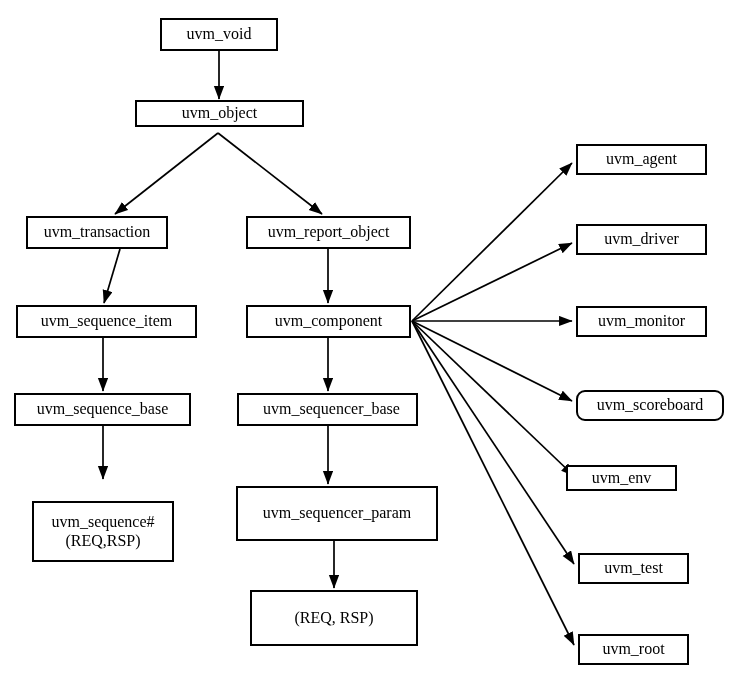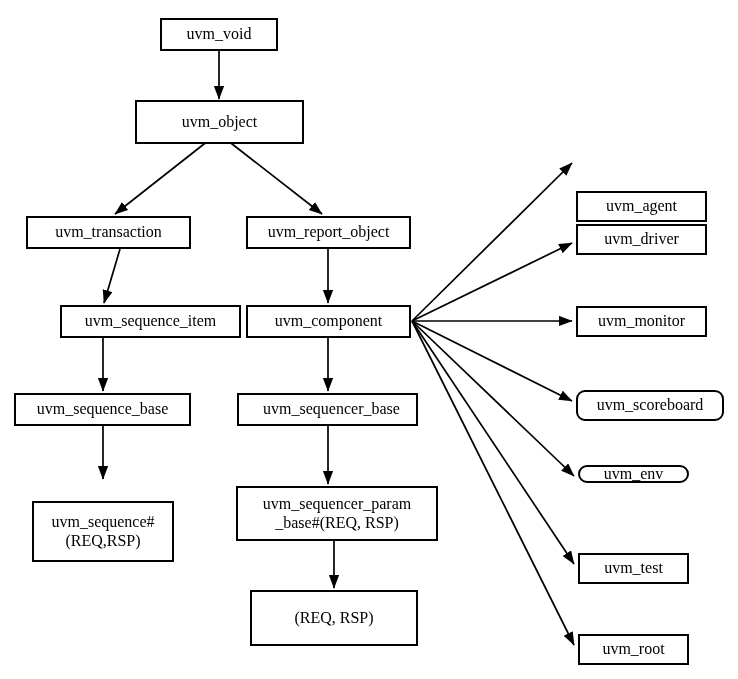--- a/index.html
+++ b/index.html
@@ -83,65 +83,64 @@
         <line x1="412" y1="321" x2="574" y2="476" stroke="#000000" stroke-width="1.7" marker-end="url(#arrowhead)"></line>
         <line x1="412" y1="321" x2="574" y2="564" stroke="#000000" stroke-width="1.7" marker-end="url(#arrowhead)"></line>
         <line x1="412" y1="321" x2="574" y2="645" stroke="#000000" stroke-width="1.7" marker-end="url(#arrowhead)"></line>
       </g>
   </svg>
 
   <div id="node-layer">
       <div class="node" style="left: 160px; top: 18px; width: 118px; height: 33px;">
         <span>uvm_void</span>
       </div>
-      <div class="node" style="left: 135px; top: 100px; width: 169px; height: 44px;">
+      <div class="node" style="left: 135px; top: 100px; width: 169px; height: 27px;">
         <span>uvm_object</span>
       </div>
-      <div class="node" style="left: 26px; top: 216px; width: 165px; height: 33px;">
+      <div class="node" style="left: 26px; top: 216px; width: 142px; height: 33px;">
         <span>uvm_transaction</span>
       </div>
       <div class="node" style="left: 246px; top: 216px; width: 165px; height: 33px;">
         <span>uvm_report_object</span>
       </div>
-      <div class="node" style="left: 16px; top: 305px; width: 181px; height: 33px; margin-left: 44px;">
+      <div class="node" style="left: 16px; top: 305px; width: 181px; height: 33px;">
         <span>uvm_sequence_item</span>
       </div>
       <div class="node" style="left: 246px; top: 305px; width: 165px; height: 33px;">
         <span>uvm_component</span>
       </div>
       <div class="node" style="left: 14px; top: 393px; width: 177px; height: 33px;">
         <span>uvm_sequence_base</span>
       </div>
       <div class="node" style="left: 237px; top: 393px; width: 181px; height: 33px; padding-left: 8px;">
         <span>uvm_sequencer_base</span>
       </div>
       <div class="node" style="left: 32px; top: 481px; width: 142px; height: 61px; margin-top: 20px;">
         <span>uvm_sequence#</span>
         <span class="l2">(REQ,RSP)</span>
       </div>
       <div class="node" style="left: 236px; top: 486px; width: 202px; height: 55px;">
         <span>uvm_sequencer_param</span>
-        <span class="l2">_base#(REQ, RSP)</span>
       </div>
       <div class="node" style="left: 250px; top: 590px; width: 168px; height: 56px;">
         <span class="l2">(REQ, RSP)</span>
       </div>
-      <div class="node" style="left: 576px; top: 144px; width: 131px; height: 31px; margin-top: 47px;">
+      <div class="node" style="left: 576px; top: 144px; width: 131px; height: 31px;">
         <span>uvm_agent</span>
       </div>
       <div class="node" style="left: 576px; top: 224px; width: 131px; height: 31px;">
         <span>uvm_driver</span>
       </div>
       <div class="node" style="left: 576px; top: 306px; width: 131px; height: 31px; text-align: right;">
         <span>uvm_monitor</span>
       </div>
       <div class="node" style="left: 576px; top: 390px; width: 148px; height: 31px; border-radius: 9px;">
         <span>uvm_scoreboard</span>
       </div>
-      <div class="node" style="left: 578px; top: 465px; width: 111px; height: 18px; border-radius: 12px;">
+      <div class="node" style="left: 566px; top: 465px; width: 111px; height: 26px;">
         <span>uvm_env</span>
       </div>
       <div class="node" style="left: 578px; top: 553px; width: 111px; height: 31px;">
         <span>uvm_test</span>
       </div>
       <div class="node" style="left: 578px; top: 634px; width: 111px; height: 31px;">
         <span>uvm_root</span>
       </div>
     </div>
 

